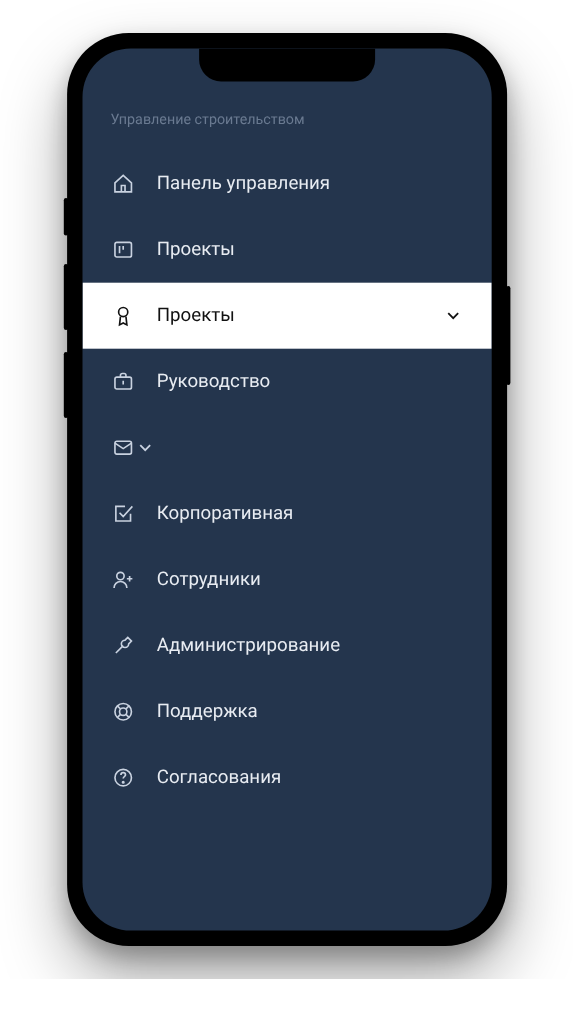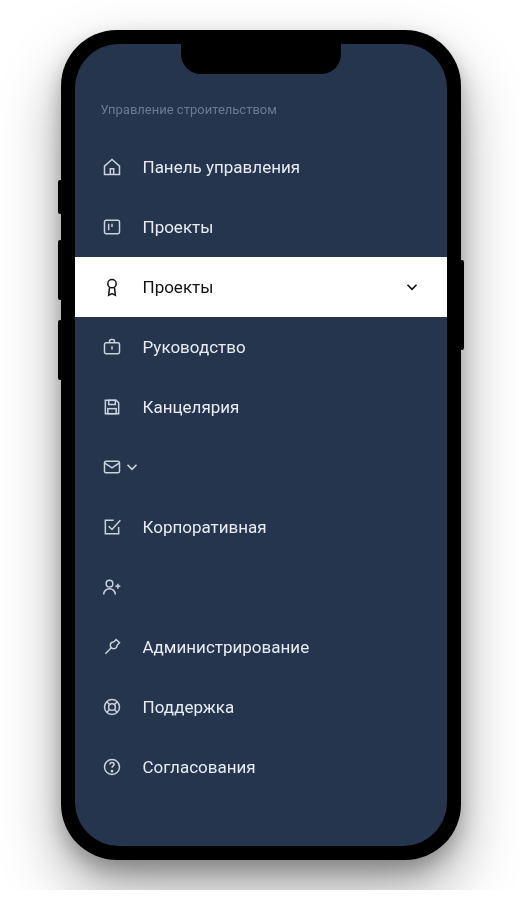--- a/index.html
+++ b/index.html
@@ -153,30 +153,20 @@
           <span class="icon-wrap">
             <svg width="20" height="20" viewBox="0 0 24 24" fill="none" stroke="#c9d2e0" stroke-width="1.8">
               <rect x="3" y="7" width="18" height="13" rx="2"></rect>
               <path d="M9 7 V5 a2 2 0 0 1 2-2 h2 a2 2 0 0 1 2 2 V7"></path>
               <line x1="12" y1="11" x2="12" y2="15"></line>
             </svg>
           </span>
           <span class="label">Руководство</span>
         </div>
 
-        <div class="menu-item">
-          <span class="icon-wrap">
-            <svg width="20" height="20" viewBox="0 0 24 24" fill="none" stroke="#c9d2e0" stroke-width="1.8">
-              <path d="M4 4 H17 L20 7 V20 H4 Z"></path>
-              <rect x="7" y="14" width="10" height="6"></rect>
-              <rect x="8" y="4" width="8" height="5"></rect>
-            </svg>
-          </span>
-          <span class="label">Канцелярия</span>
-        </div>
 
         <div class="menu-item">
           <span class="icon-wrap">
             <svg width="20" height="20" viewBox="0 0 24 24" fill="none" stroke="#c9d2e0" stroke-width="1.8">
               <rect x="3" y="5" width="18" height="14" rx="2"></rect>
               <polyline points="3 7 12 13 21 7"></polyline>
             </svg>
           </span>
           <span class="chevron">
             <svg width="18" height="18" viewBox="0 0 24 24" fill="none" stroke="#c9d2e0" stroke-width="2.2">
@@ -197,20 +187,21 @@
 
         <div class="menu-item">
           <span class="icon-wrap">
             <svg width="20" height="20" viewBox="0 0 24 24" fill="none" stroke="#c9d2e0" stroke-width="1.8">
               <circle cx="9" cy="8" r="4"></circle>
               <path d="M2 21 a7 7 0 0 1 14 0"></path>
               <line x1="19" y1="8" x2="19" y2="14"></line>
               <line x1="16" y1="11" x2="22" y2="11"></line>
             </svg>
           </span>
+          <span class="label">Сотрудники</span>
         </div>
 
         <div class="menu-item">
           <span class="icon-wrap">
             <svg width="20" height="20" viewBox="0 0 24 24" fill="none" stroke="#c9d2e0" stroke-width="1.8">
               <path d="M14 6 a4 4 0 1 0 4 4 L21 7 L17 3 Z"></path>
               <path d="M12 12 L4 20"></path>
             </svg>
           </span>
           <span class="label">Администрирование</span>

